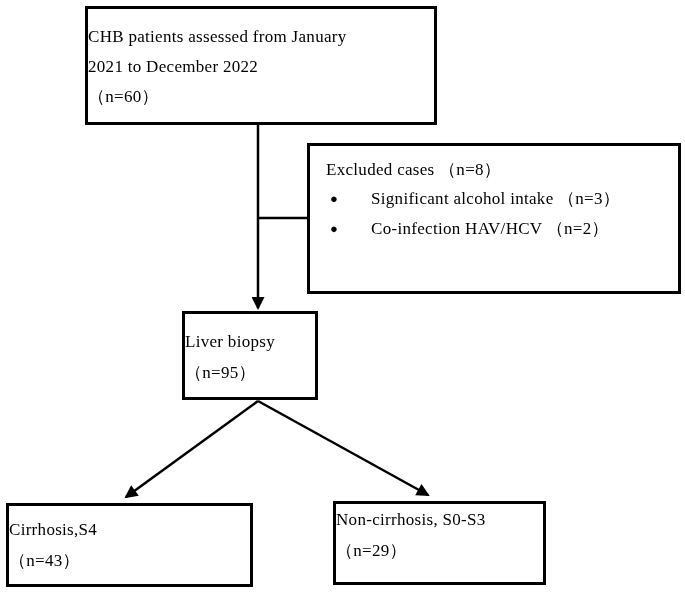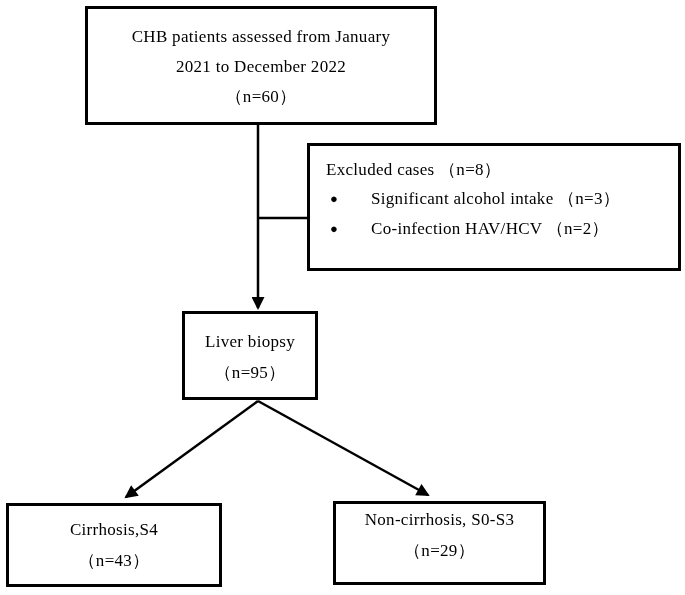--- a/index.html
+++ b/index.html
@@ -25,35 +25,35 @@
     pointer-events: none;
   }
   .box {
     position: absolute;
     box-sizing: border-box;
     border: 3px solid #000000;
     background: #ffffff;
     font-size: 17px;
     letter-spacing: 0.3px;
   }
-  .box.centered { text-align: center; }
+  .box.centered { text-align: left; }
   .bline { line-height: 30px; }
 
   
   .box-assessed {
     left: 85px; top: 6px;
     width: 352px; height: 119px;
     padding-top: 13px;
   }
   .box-assessed .bline { line-height: 30px; }
 
   
   .box-excluded {
     left: 307px; top: 143px;
-    width: 374px; height: 128px;
+    width: 374px; height: 151px;
     padding: 9px 4px 0 0;
   }
   .ex-title {
     margin-left: 16px;
     line-height: 29px;
   }
   .ex-item {
     margin-left: 20px;
     line-height: 30px;
     white-space: nowrap;
@@ -69,21 +69,21 @@
   .box-biopsy {
     left: 182px; top: 311px;
     width: 136px; height: 89px;
     padding-top: 12px;
   }
   .box-biopsy .bline { line-height: 31px; }
 
   
   .box-cirrhosis {
     left: 6px; top: 503px;
-    width: 216px; height: 84px;
+    width: 247px; height: 84px;
     padding-top: 8px;
   }
   .box-noncirrhosis {
     left: 333px; top: 501px;
     width: 213px; height: 84px;
   }
   .box-cirrhosis .bline,
   .box-noncirrhosis .bline { line-height: 31px; }
 </style>
 </head>

